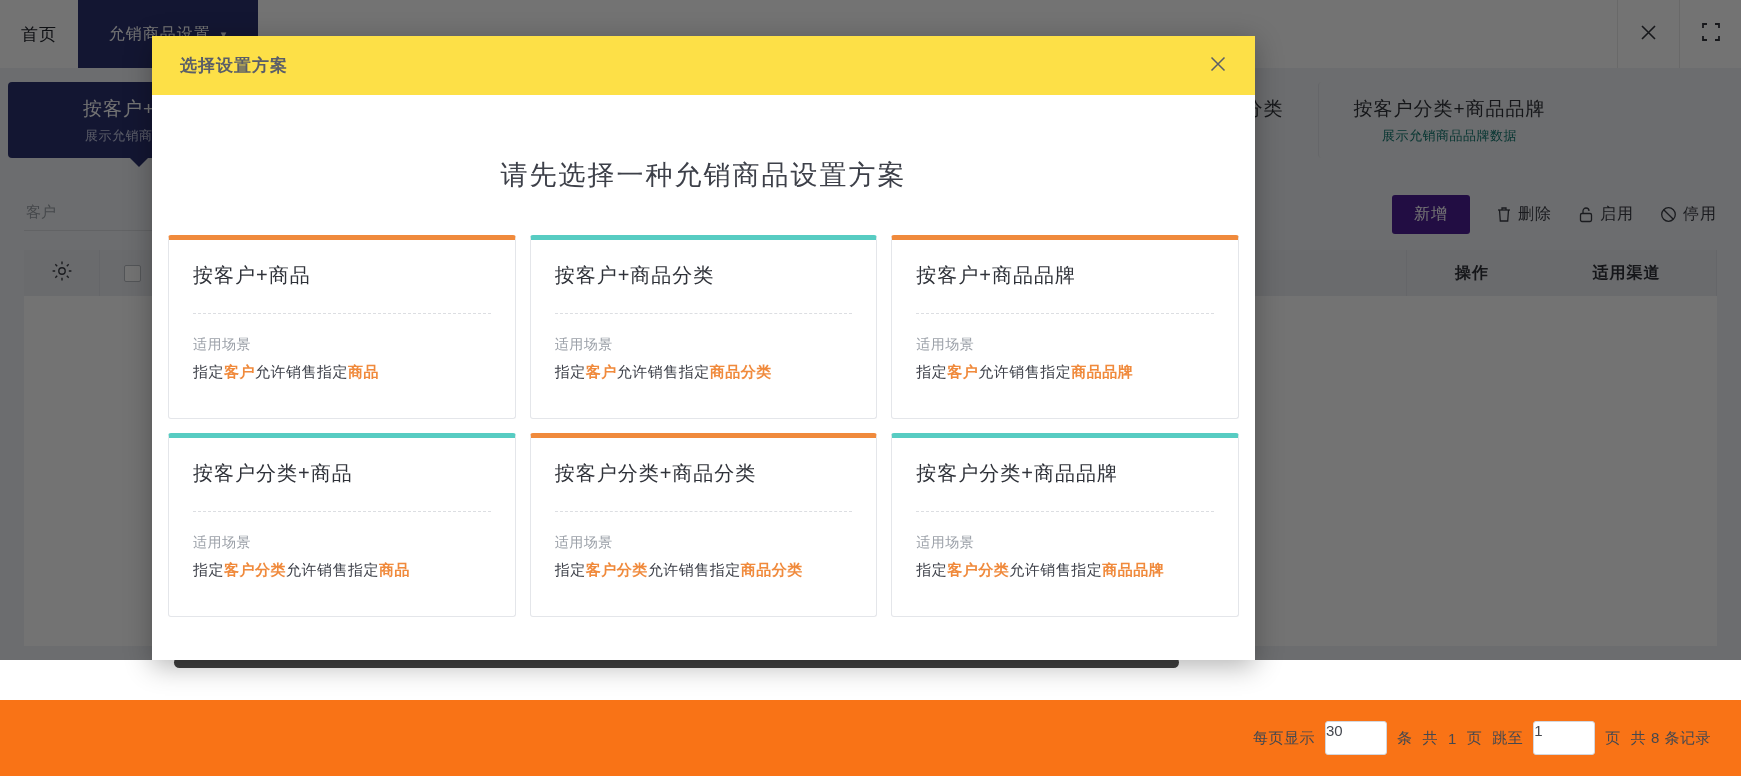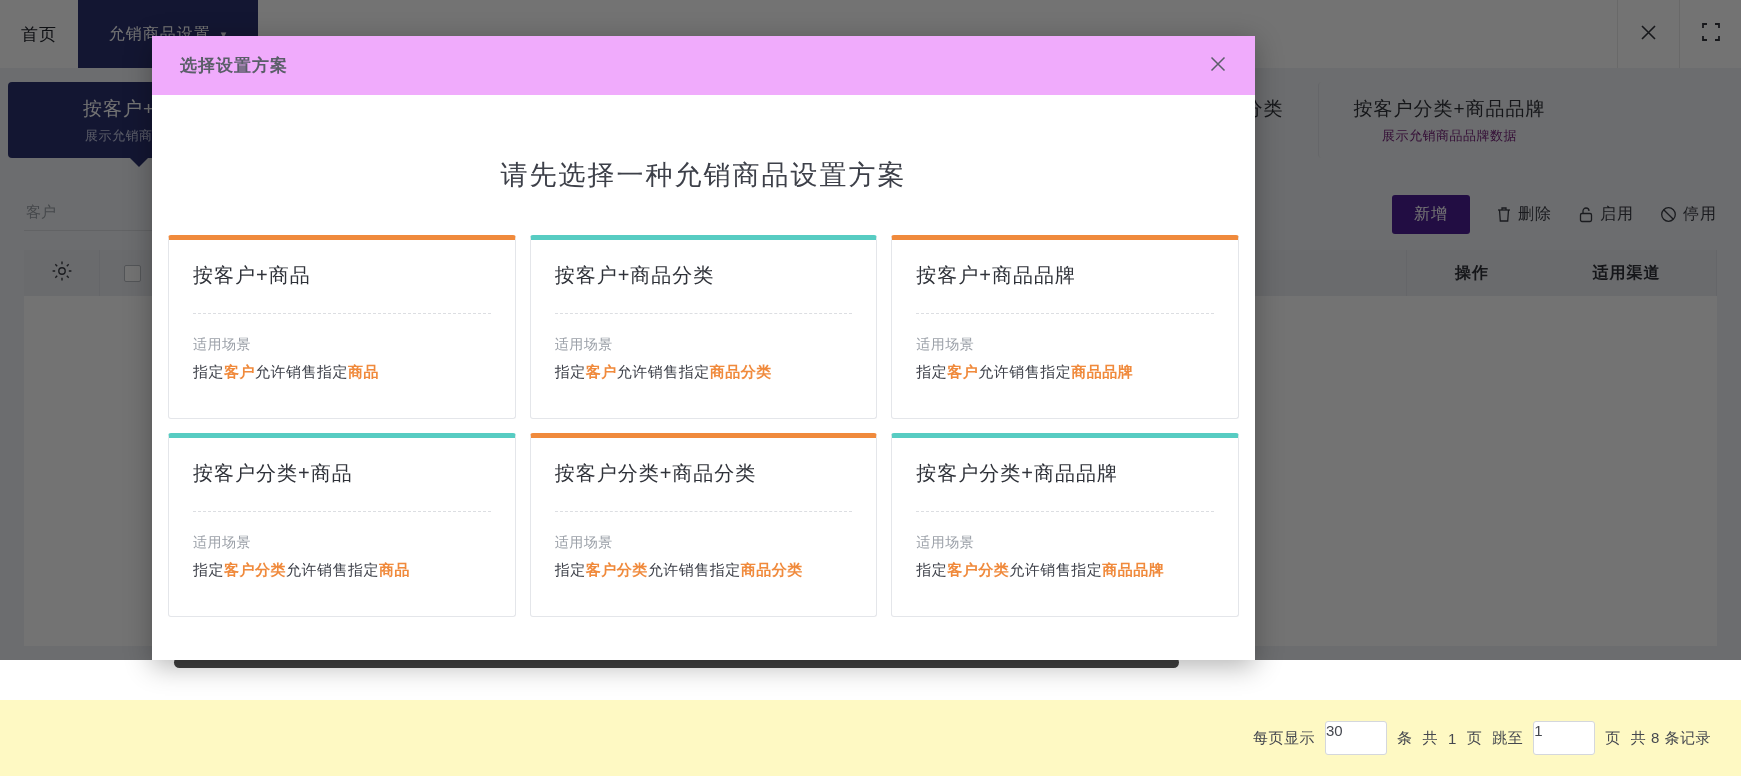--- a/index.html
+++ b/index.html
@@ -39,21 +39,21 @@
     background: #f0f2f5; display: flex; align-items: center; padding: 0 8px; gap: 0;
   }
   .scheme-card {
     width: 262px; height: 76px; border-radius: 4px;
     display: flex; flex-direction: column; align-items: center; justify-content: center;
     gap: 5px; position: relative; background: transparent;
   }
   .scheme-card + .scheme-card { border-left: 1px solid #dfe2e8; }
   .scheme-card.active { background: #2b3270; border-left: none; }
   .scheme-card .sc-title { font-size: 19px; color: #2f3239; letter-spacing: 1px; }
-  .scheme-card .sc-sub   { font-size: 13px; color: #701a75; letter-spacing: .5px; }
+  .scheme-card .sc-sub   { font-size: 13px; color: #0f766e; letter-spacing: .5px; }
   .scheme-card.active .sc-title { color: #ffffff; }
   .scheme-card.active .sc-sub   { color: #c7cbe4; }
   .scheme-card.active::after {
     content:""; position:absolute; bottom:-9px; left:50%; transform:translateX(-50%);
     border-left: 10px solid transparent; border-right: 10px solid transparent;
     border-top: 10px solid #2b3270;
   }
 
   .filter-row {
     position: absolute; left: 0; top: 180px; width: 1741px; height: 68px;
@@ -90,36 +90,36 @@
   .hscroll-track {
     position: absolute; left: 24px; top: 655px; width: 1693px; height: 14px;
   }
   .hscroll-thumb {
     position:absolute; left:150px; top:2px; width:1005px; height:11px;
     background: #404040; border-radius: 6px;
   }
 
   .footer-bar {
     position:absolute; left:0; top:700px; width:1741px; height:76px;
-    background:#fef9c3; display:flex; align-items:center; justify-content:flex-end;
+    background:#f97316; display:flex; align-items:center; justify-content:flex-end;
     padding: 0 30px; gap: 10px; font-size: 15px; color:#45484f;
   }
   .pg-input { width: 62px; height: 34px; border:1px solid #d4d7dd; border-radius:3px; background:#fff; }
   .pg-txt { letter-spacing: .5px; }
 
   
   .dim { position:absolute; inset:0; background: rgba(0,0,0,.55); }
 
   
   .modal {
     position: absolute; left: 152px; top: 36px; width: 1103px; height: 624px;
     background: #ffffff; box-shadow: 0 6px 26px rgba(0,0,0,.30);
   }
   .modal-head {
-    height: 59px; background: #f0abfc; display:flex; align-items:center;
+    height: 59px; background: #fde047; display:flex; align-items:center;
     padding: 0 22px 0 28px;
   }
   .modal-title { font-size: 17px; font-weight: bold; color: #5a5e68; letter-spacing: 1px; }
   .modal-head-spacer { flex: 1; }
   .modal-close { color: #5a5e68; display:flex; align-items:center; justify-content:center;
                  width: 30px; height: 30px; }
   .modal-body { padding: 0 16px; }
   .modal-heading {
     text-align:center; font-size: 27px; color: #3d4049; letter-spacing: 2px;
     padding: 62px 0 42px;

